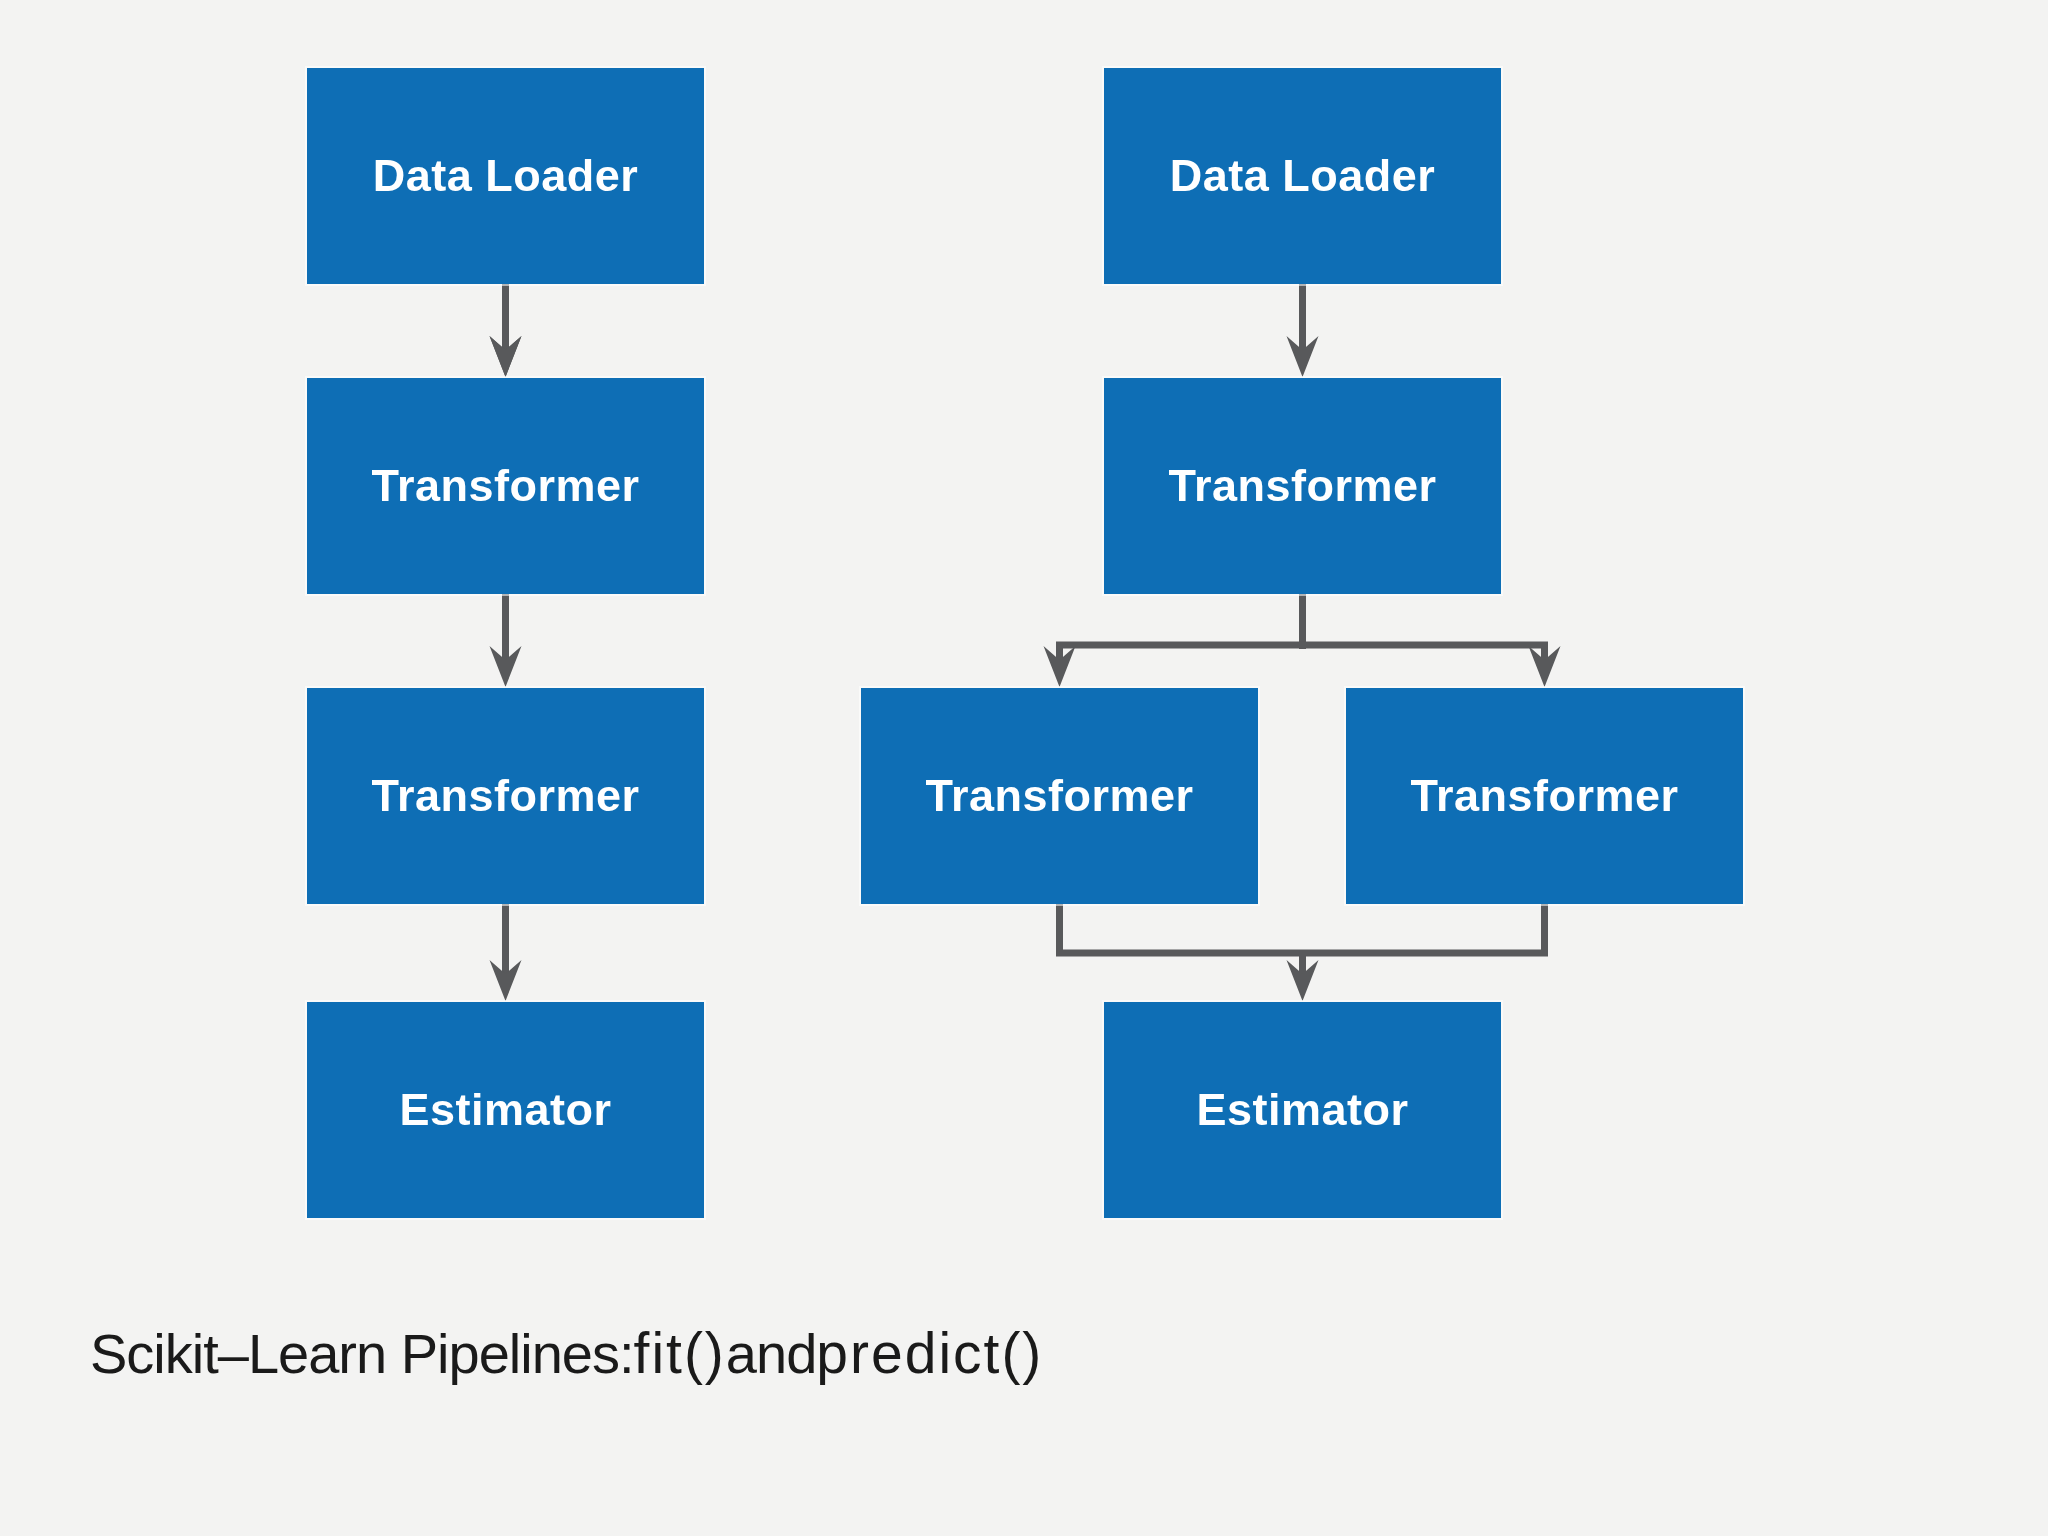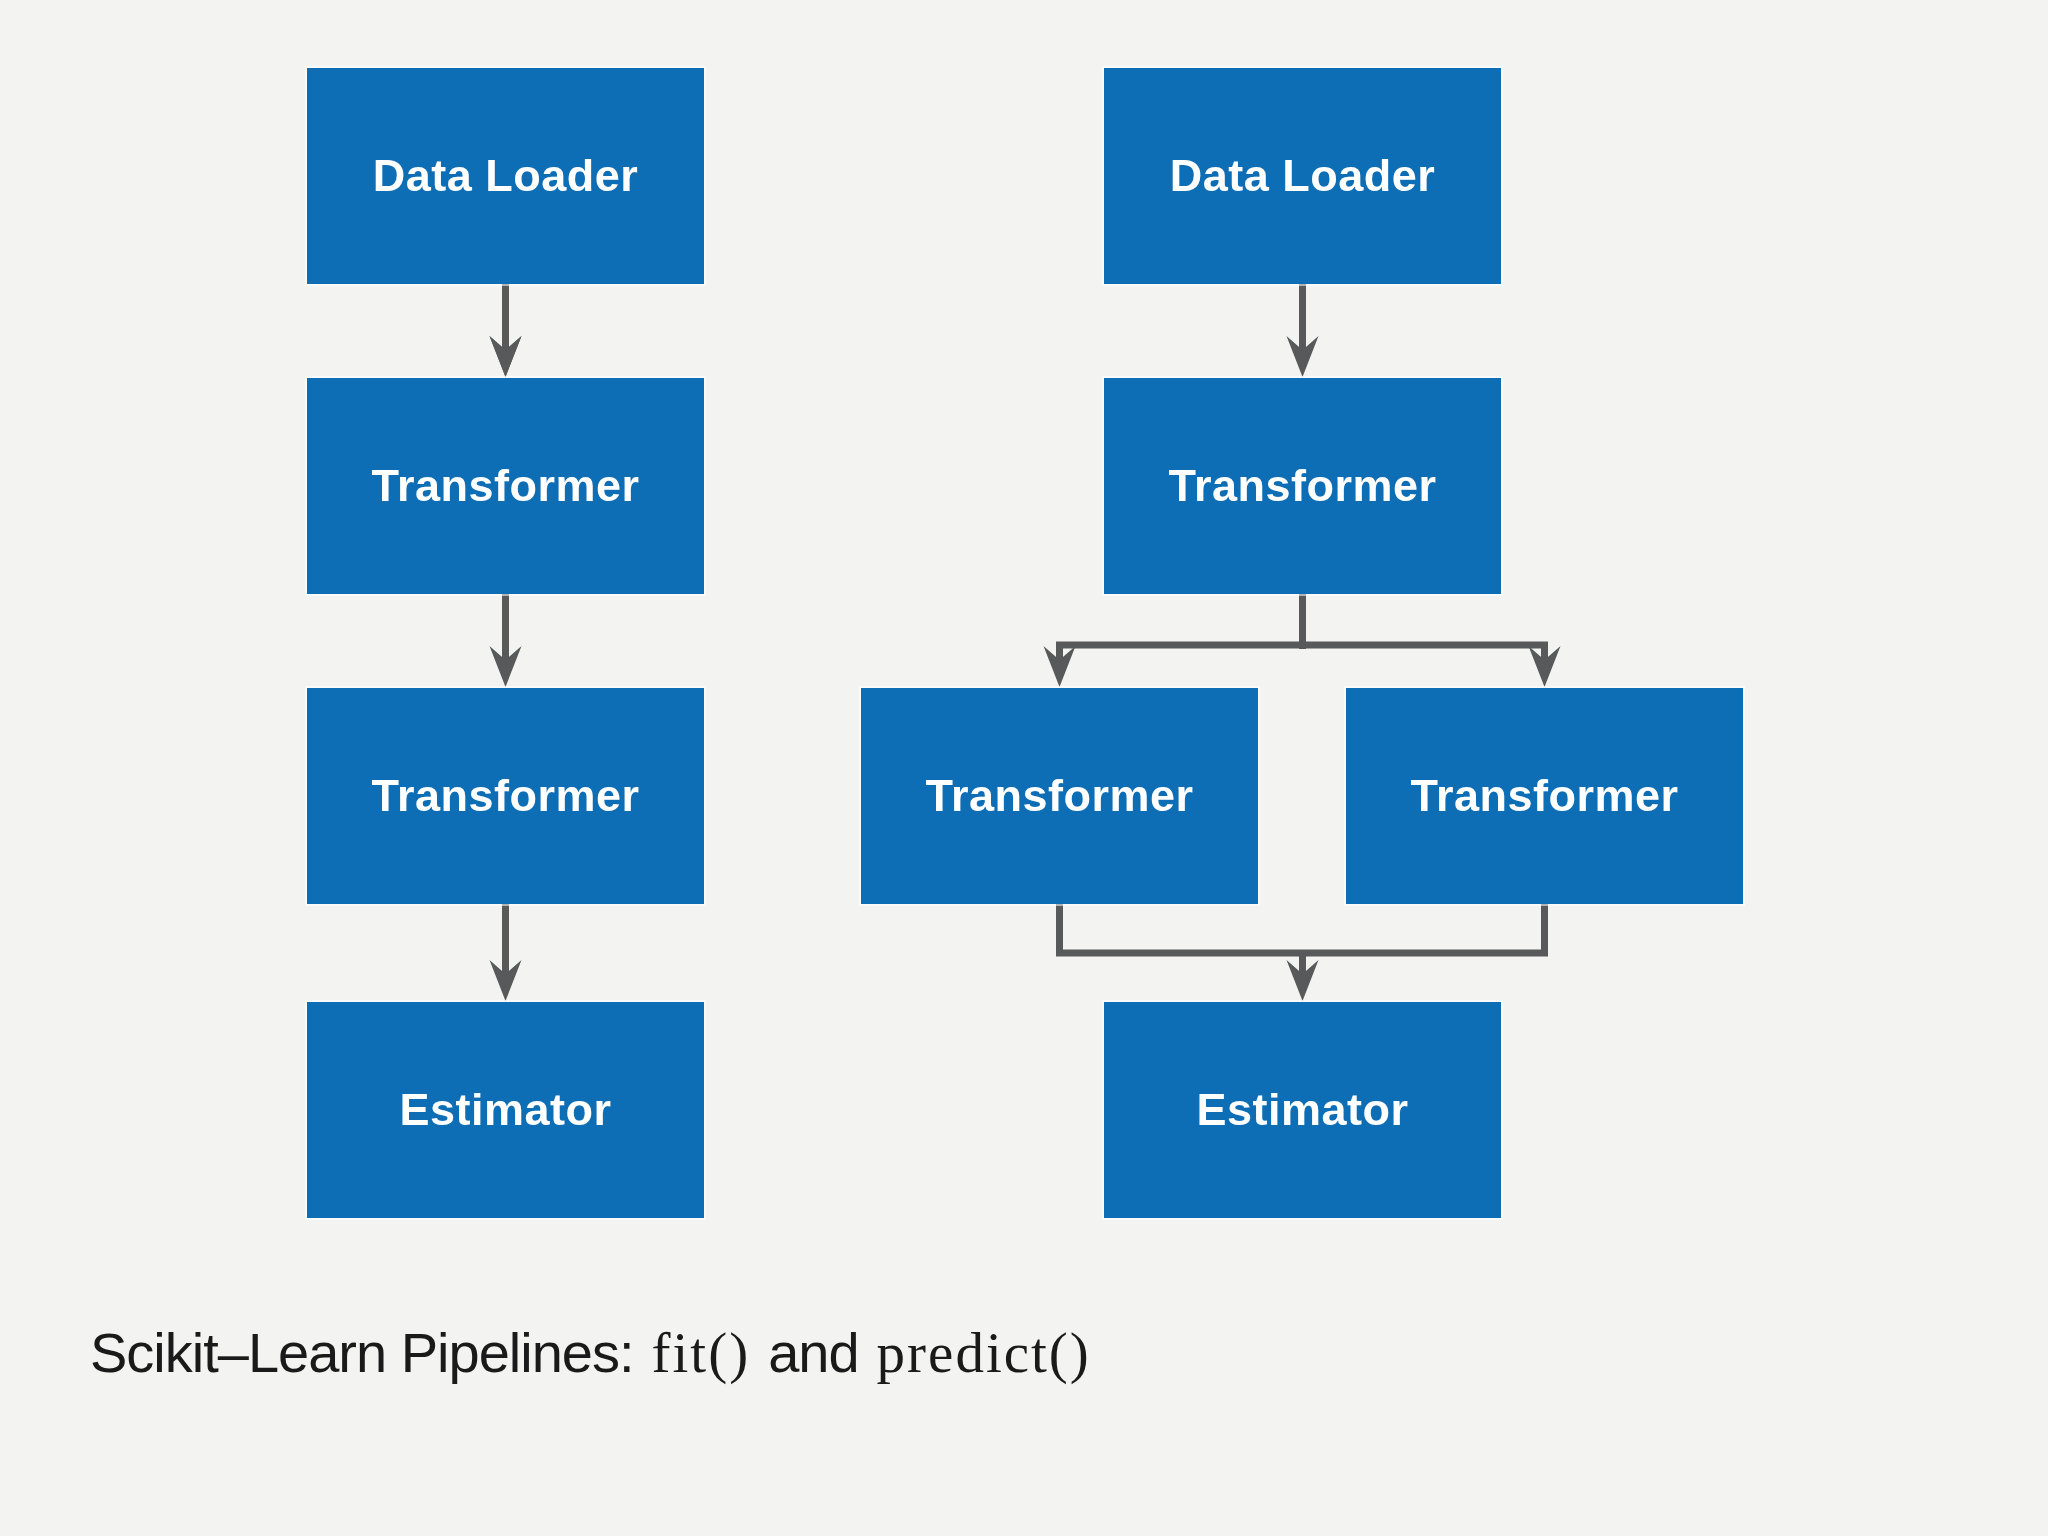--- a/index.html
+++ b/index.html
@@ -64,32 +64,32 @@
   #node-r2 { left: 1104px; top: 378px; }
   #node-r3a{ left: 861px;  top: 688px; }
   #node-r3b{ left: 1346px; top: 688px; }
   #node-r4 { left: 1104px; top: 1002px;}
   .caption {
     position: absolute;
     left: 90px;
     top: 1320px;
     display: flex;
     align-items: baseline;
-    gap: 18px;
+    gap: 0;
     color: var(--caption, #1a1a1a);
     white-space: nowrap;
   }
   .caption .plain {
     font-family: "Liberation Sans", sans-serif;
     font-weight: 400;
     font-size: 56px;
     letter-spacing: -1px;
   }
   .caption .code {
-    font-family: Liberation Serif, serif;
+    font-family: Liberation Sans, sans-serif;
     font-weight: 400;
     font-size: 57px;
     letter-spacing: 2px;
   }
 </style>
 </head>
 <body>
 
 <div class="stage">
 

